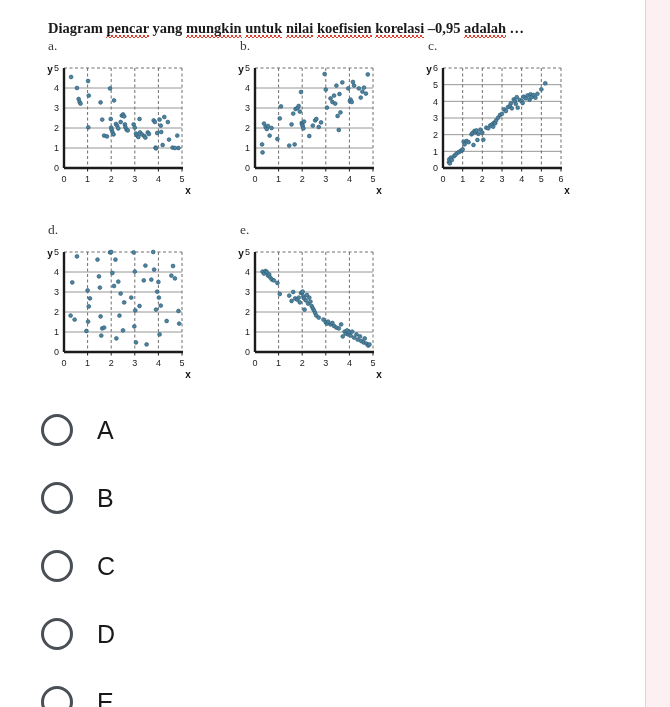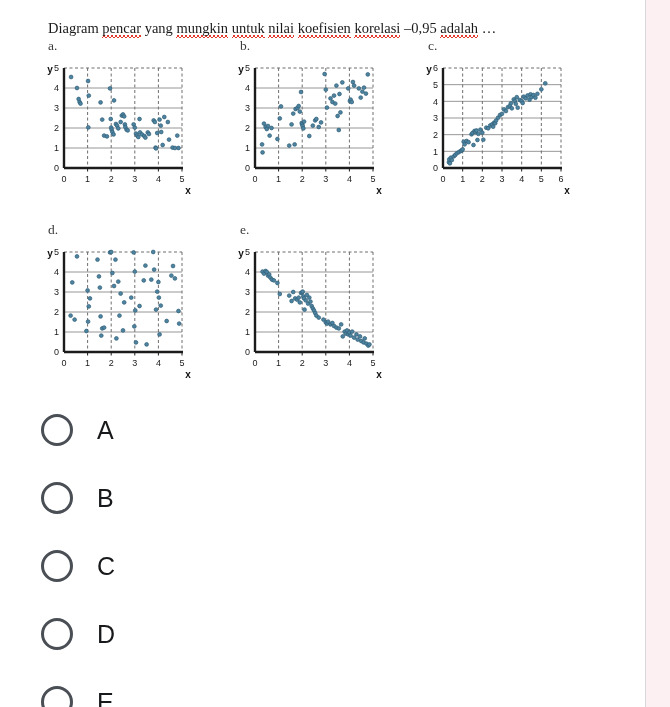--- a/index.html
+++ b/index.html
@@ -40,20 +40,21 @@
   #question {
     position: absolute;
     left: 48px;
     top: 19px;
     width: 580px;
     font-family: "Liberation Serif", serif;
     font-size: 14.5px;
     line-height: 18px;
     color: #1a1a1a;
     white-space: nowrap;
+    font-weight: bold;
   }
   .sq {
     
     background-repeat: repeat-x;
     background-position: left bottom 0px;
     background-size: 4px 3px;
     background-image:
       linear-gradient(45deg, transparent 45%, #e23b2e 45%, #e23b2e 58%, transparent 58%),
       linear-gradient(-45deg, transparent 45%, #e23b2e 45%, #e23b2e 58%, transparent 58%);
     padding-bottom: 2px;

